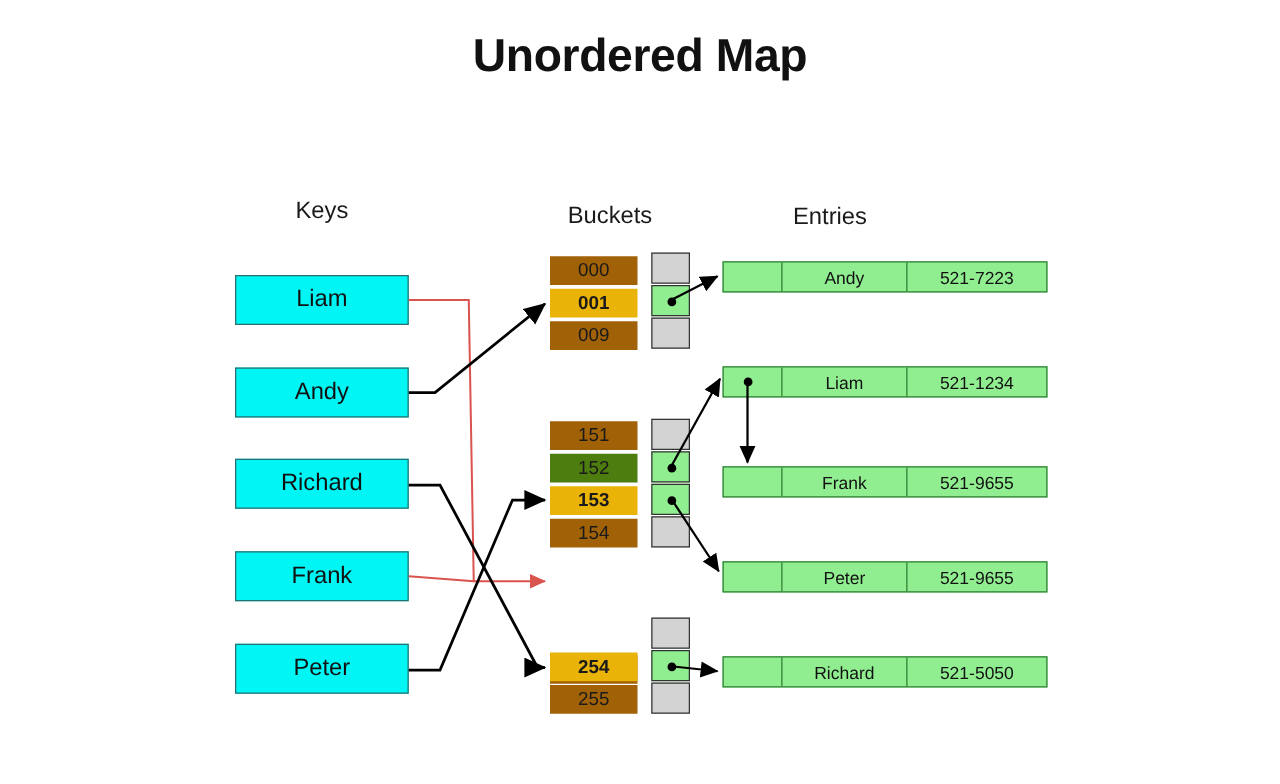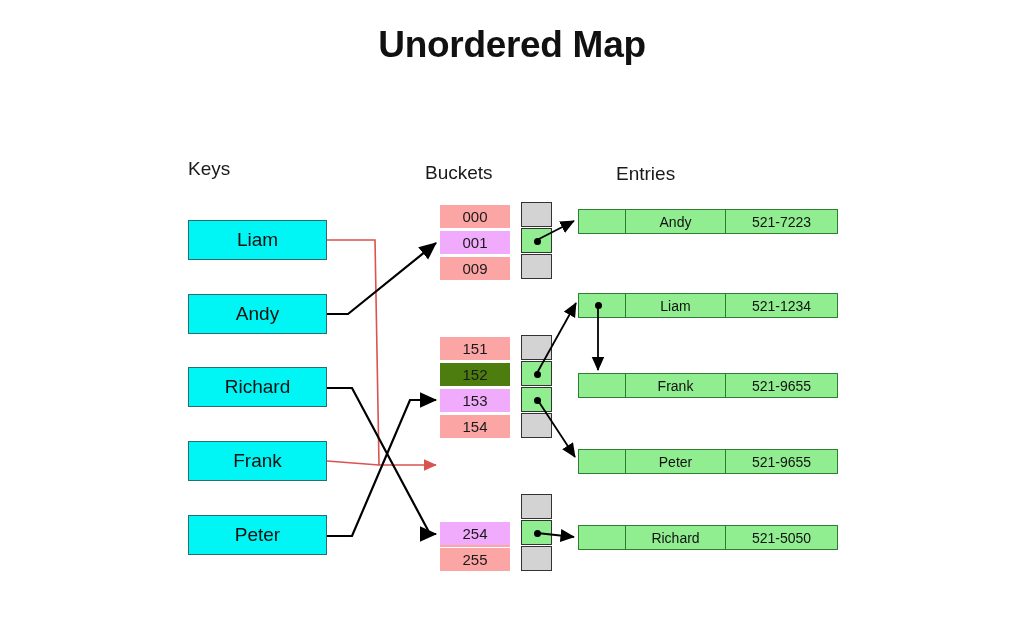--- a/index.html
+++ b/index.html
@@ -9,40 +9,40 @@
     position:relative;overflow:hidden;
   }
   #stage{position:absolute;left:0;top:0;width:1024px;height:627px;}
 
   .title{
     position:absolute;left:0;top:24px;width:1024px;text-align:center;
     font-size:37px;font-weight:bold;color:#111111;letter-spacing:-0.3px;
   }
 
   .col-head{
-    position:absolute;font-size:19px;color:#1a1a1a;
+    position:absolute;font-size:19px;color:#1a1a1a;text-align:center;
   }
   #head-keys{left:188px;top:158px;width:139px;}
   #head-buckets{left:425px;top:162px;width:126px;}
-  #head-entries{left:616px;top:163px;width:160px;}
+  #head-entries{left:584px;top:163px;width:160px;}
 
   .key-box{
     position:absolute;left:188px;width:139px;height:40px;
     background:#00f5f5;border:1px solid #2a6f6f;
     display:flex;align-items:center;justify-content:center;
     font-size:19px;color:#111111;box-sizing:border-box;
   }
 
   .bucket-label{
     position:absolute;left:440px;width:70px;height:23px;
     border:1px solid transparent;box-sizing:border-box;
     display:flex;align-items:center;justify-content:center;
-    font-size:15px;color:#1a1a1a;background:#fca5a5;
+    font-size:15px;color:#1a1a1a;background:#a16207;
   }
-  .bucket-label.sel-blue{background:#f0abfc;}
+  .bucket-label.sel-blue{background:#eab308;font-weight:bold;}
   .bucket-label.sel-red{background:#4d7c0f;}
 
   .bucket-slot{
     position:absolute;left:521px;width:31px;height:25px;
     background:#d3d3d3;border:1.5px solid #333333;box-sizing:border-box;
   }
   .bucket-slot.filled{background:#90ee90;}
   .slot-dot{
     position:absolute;width:7px;height:7px;border-radius:50%;
     background:#000000;left:12px;top:9px;

